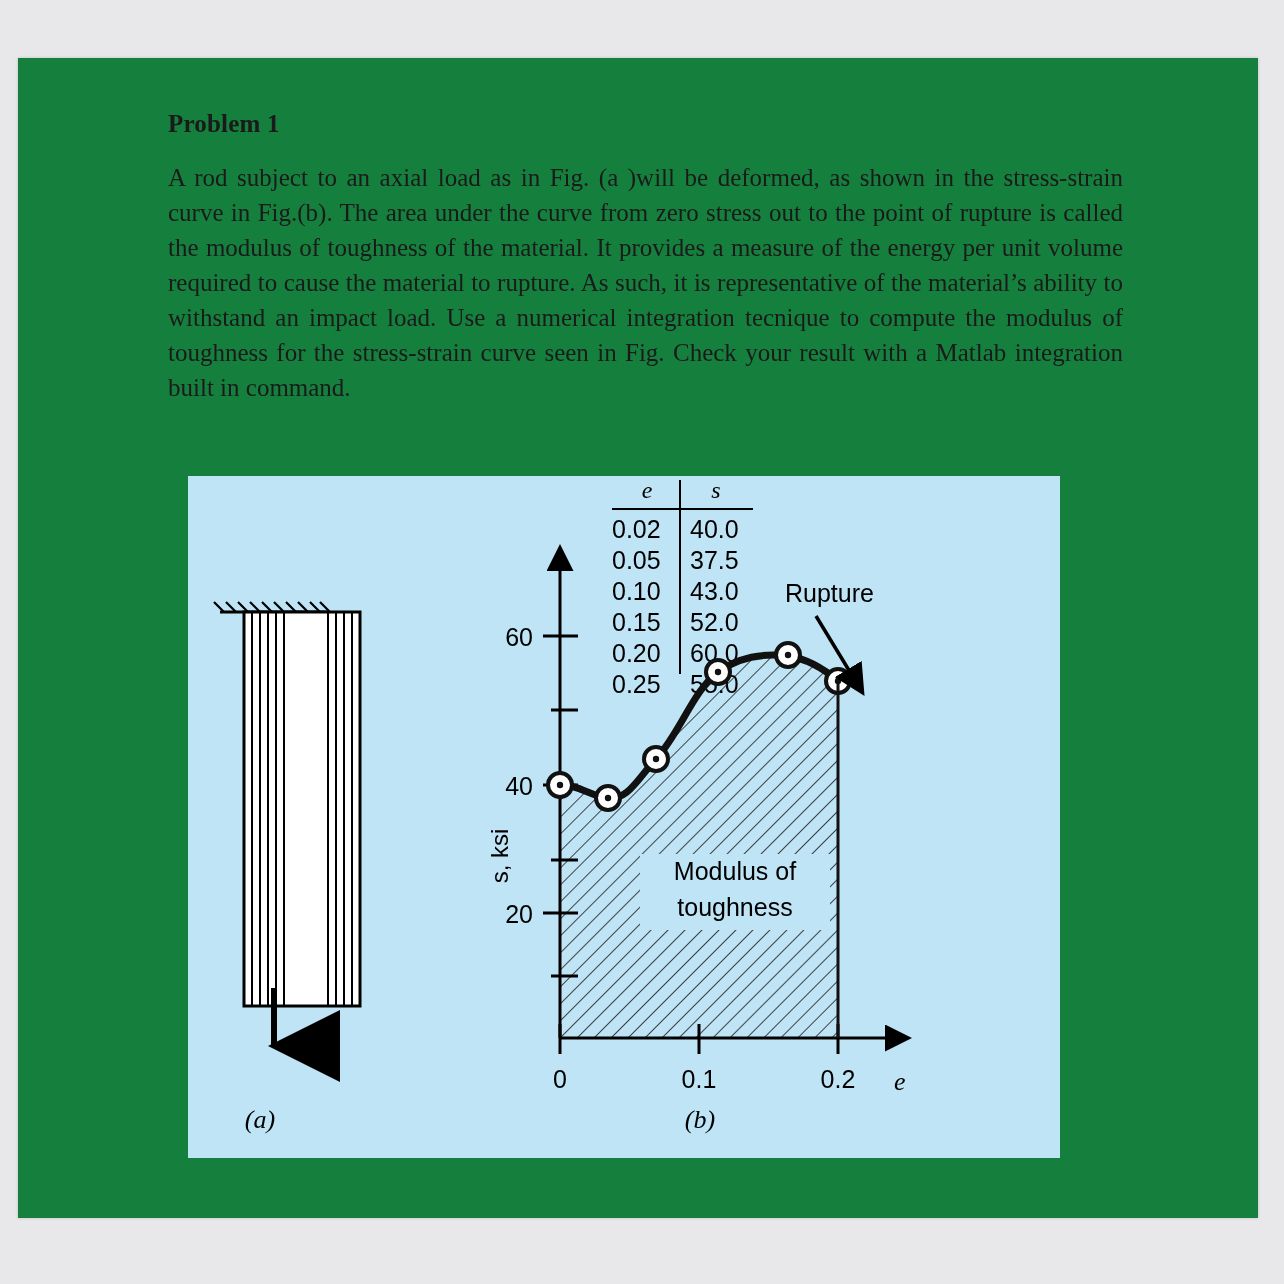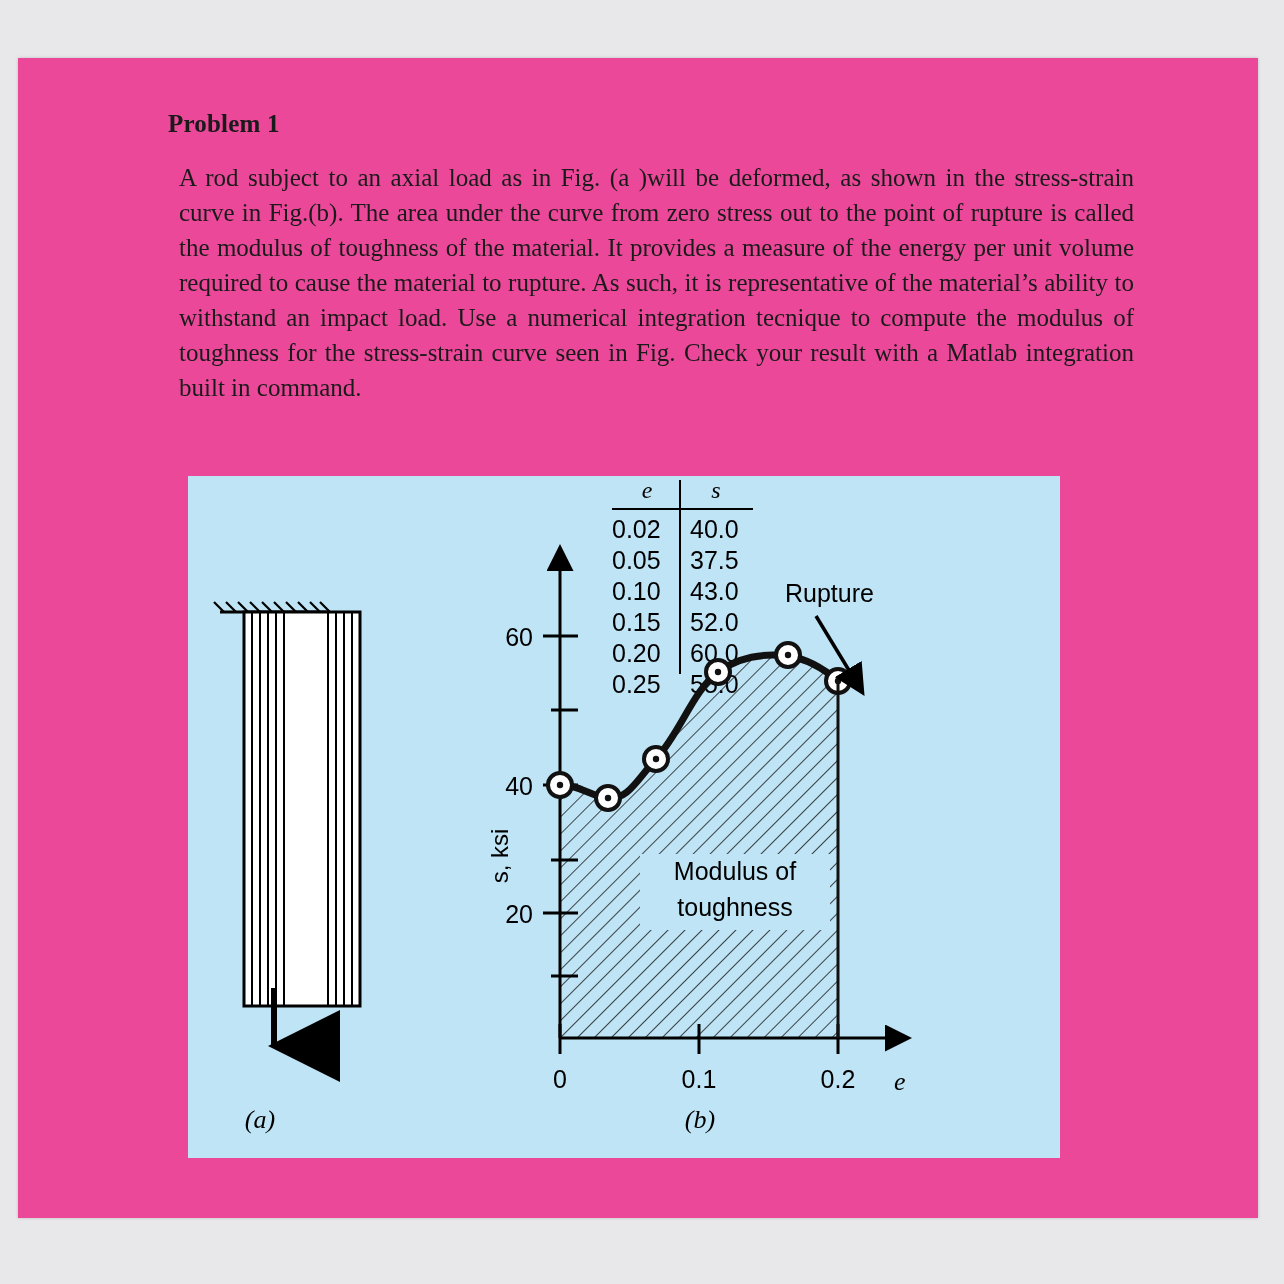--- a/index.html
+++ b/index.html
@@ -12,21 +12,21 @@
     height: 1284px;
     font-family: "Liberation Serif", serif;
     overflow: hidden;
   }
   #page {
     position: absolute;
     left: 18px;
     top: 58px;
     width: 1240px;
     height: 1160px;
-    background: #ec4899;
+    background: #15803d;
     box-shadow: 0 0 3px rgba(0,0,0,0.18);
   }
   #page-inner {
     position: absolute;
     left: 150px;
     top: 52px;
     width: 960px;
   }
   .heading {
     font-family: "Liberation Serif", serif;
@@ -35,21 +35,21 @@
     color: #1a1a1a;
     margin: 0 0 22px 0;
     letter-spacing: 0.2px;
   }
   .body-text {
     font-family: "Liberation Serif", serif;
     font-size: 25px;
     line-height: 35px;
     color: #1a1a1a;
     text-align: justify;
-    margin: 11px;
+    margin: 0;
     width: 955px;
   }
   
   #figure {
     position: absolute;
     left: 170px;
     top: 418px;
     width: 872px;
     height: 682px;
     background: #bfe4f5;

